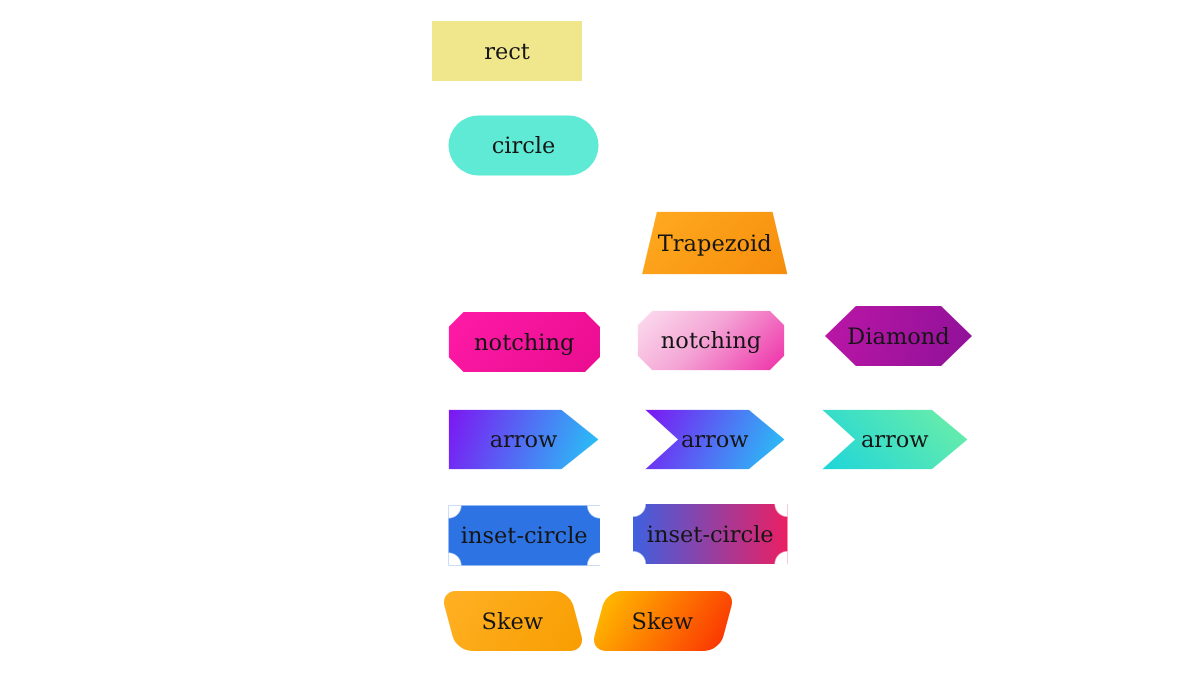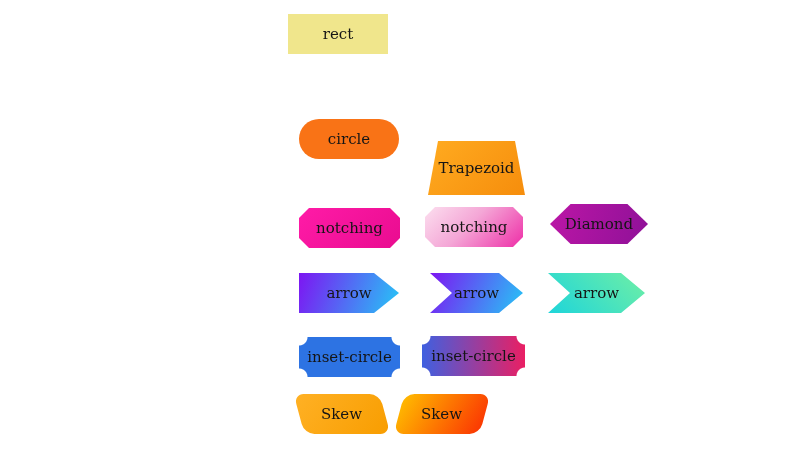--- a/index.html
+++ b/index.html
@@ -19,30 +19,30 @@
     justify-content: center;
     font-size: 15px;
     color: #151515;
     white-space: nowrap;
   }
 
   
   .rect { left: 288px; top: 14px; width: 100px; background: #f0e68c; }
 
   
-  .circle { left: 299px; top: 77px; width: 100px; background: #f97316; border-radius: 20px; margin-top: 42px; }
+  .circle { left: 299px; top: 77px; width: 100px; background: #5eead4; border-radius: 20px; }
 
   
   .parallelogram {
     left: 283px; top: 142px; width: 135px;
     background: linear-gradient(120deg, #0ecb5e, #00f46e);
     clip-path: polygon(11px 0, 100% 0, calc(100% - 11px) 100%, 0 100%);
   }
   .trapezoid {
-    left: 428px; top: 141px; width: 97px; height: 54px;
+    left: 428px; top: 141px; width: 97px; height: 42px;
     background: linear-gradient(135deg, #ffab20, #f68d0c);
     clip-path: polygon(10px 0, calc(100% - 10px) 0, 100% 100%, 0 100%);
   }
 
   
   .notch {
     clip-path: polygon(10px 0, calc(100% - 10px) 0, 100% 10px, 100% calc(100% - 10px),
                        calc(100% - 10px) 100%, 10px 100%, 0 calc(100% - 10px), 0 10px);
     justify-content: center;
   }

